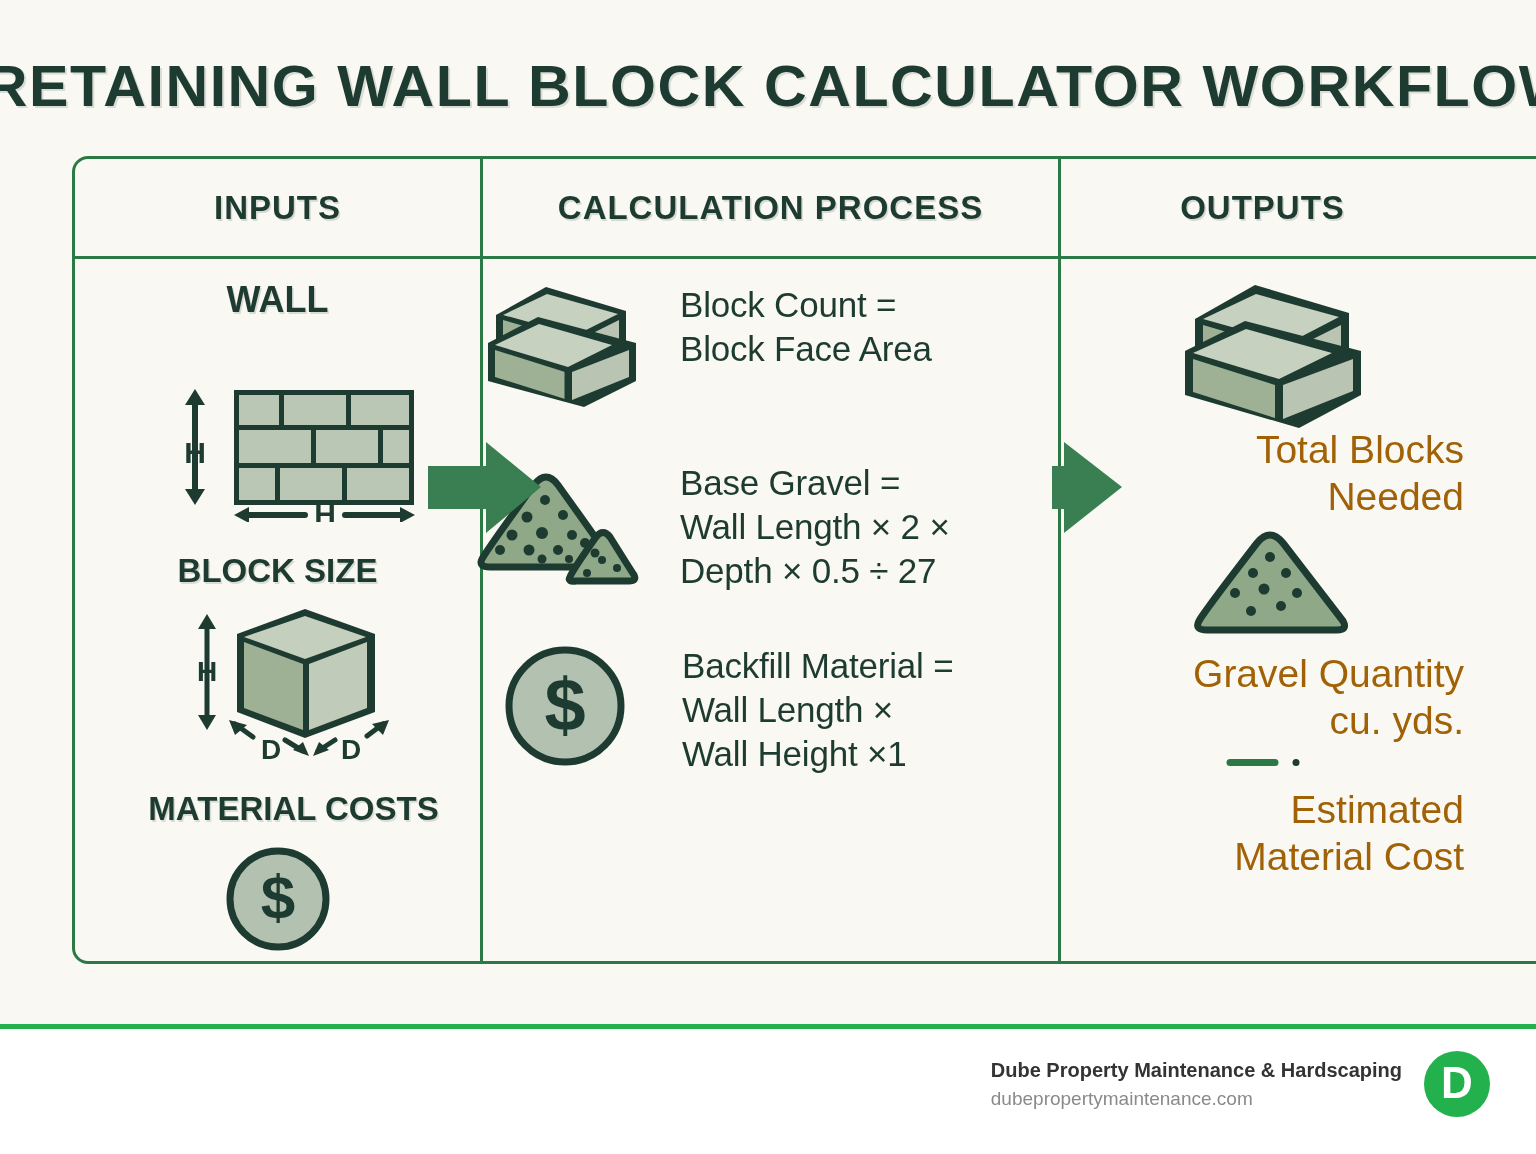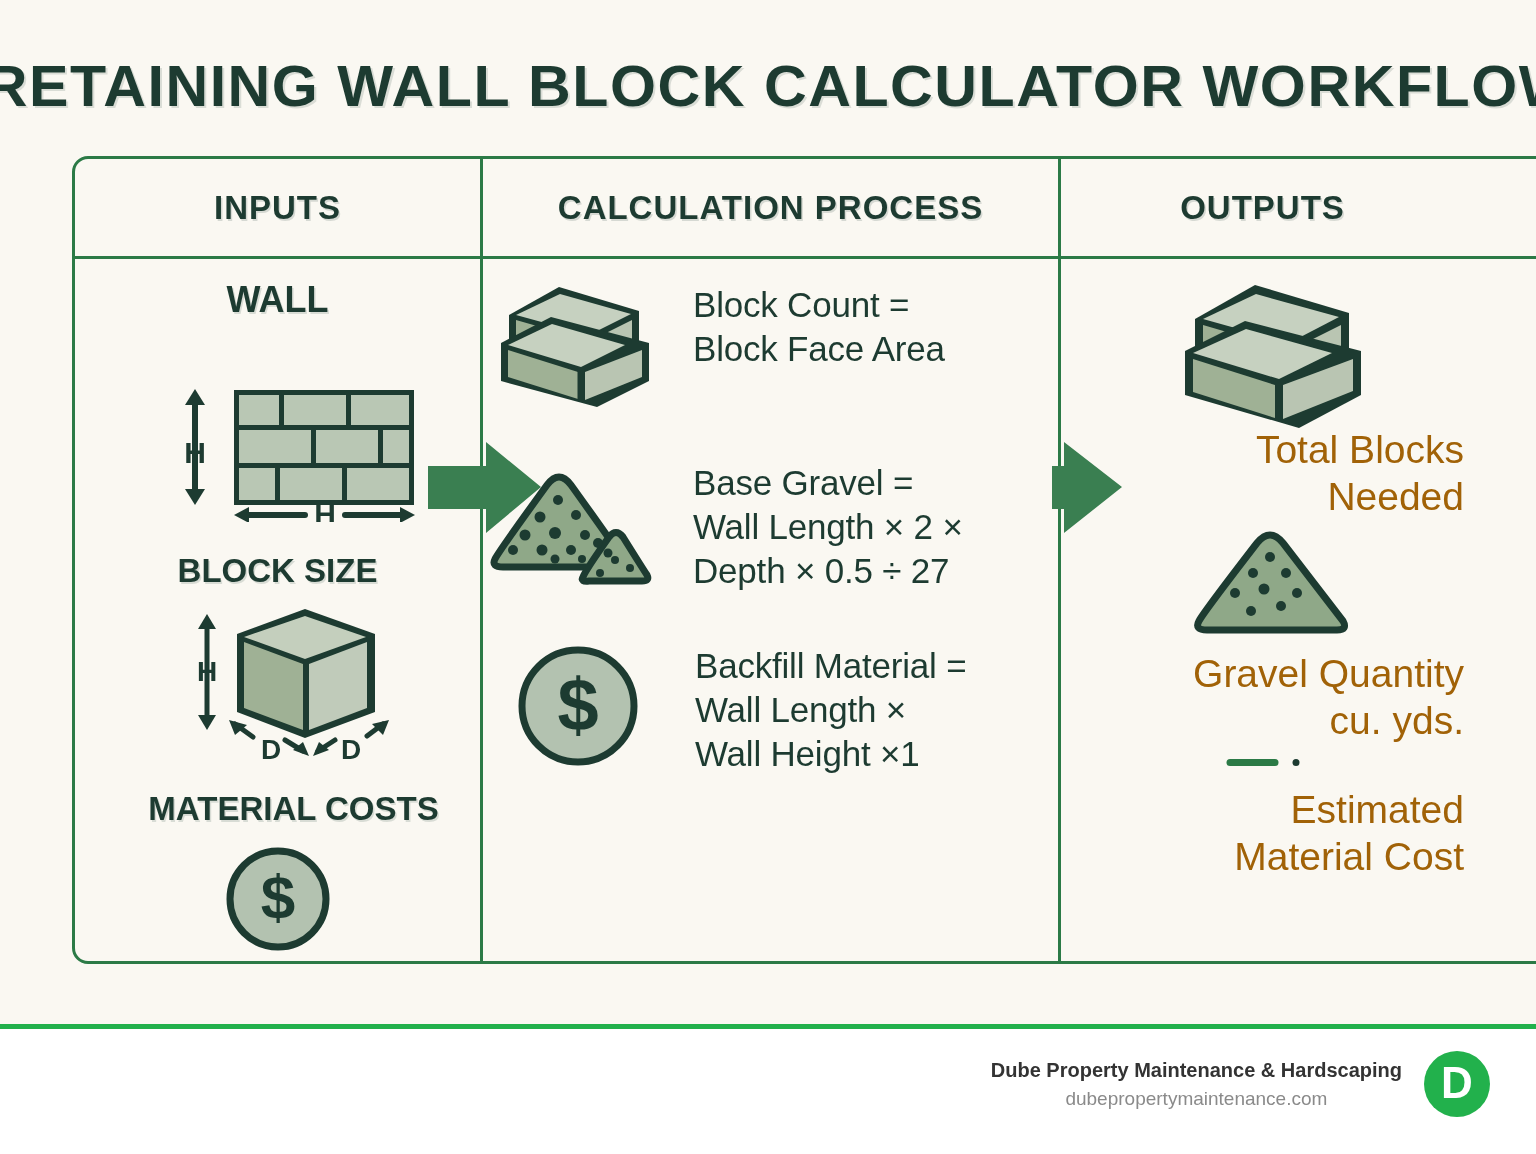--- a/index.html
+++ b/index.html
@@ -50,21 +50,21 @@
     font-weight:bold;font-size:33px;letter-spacing:1px;
     color:#1d3b31;
     text-shadow:1.5px 1.5px 0 rgba(29,59,49,0.16);
   }
   .colhead.c1{left:0;width:405px;}
   .colhead.c2{left:408px;width:575px;}
   .colhead.c3{left:986px;width:403px;}
 
   .colbody{position:absolute;top:100px;bottom:0;}
   .colbody.c1{left:0;width:405px;}
-  .colbody.c2{left:400px;width:575px;}
+  .colbody.c2{left:387px;width:575px;}
   .colbody.c3{left:986px;width:403px;}
 
   
   .in-label{
     text-align:center;
     font-family:"Liberation Sans Narrow","Liberation Sans",sans-serif;
     font-weight:bold;color:#1d3b31;
     text-shadow:1.5px 1.5px 0 rgba(29,59,49,0.15);
     line-height:1.05;
   }
@@ -110,21 +110,21 @@
   
   .arrow{position:absolute;}
 
   
   .foot-rule{position:absolute;left:0;top:1024px;width:1536px;height:5px;background:#22b14c;}
   .footer{position:absolute;left:0;top:1029px;width:1536px;height:125px;background:#ffffff;}
   .foot-inner{
     position:absolute;right:46px;top:22px;
     display:flex;align-items:center;gap:22px;
   }
-  .foot-txt{text-align:center;}
+  .foot-txt{text-align:left;}
   .foot-name{font-size:20px;font-weight:bold;color:#333333;line-height:1.5;}
   .foot-url{font-size:19px;color:#8a8a8a;line-height:1.5;}
   .logo{
     width:66px;height:66px;border-radius:50%;background:#22b14c;
     display:flex;align-items:center;justify-content:center;
   }
   .logo span{
     color:#ffffff;font-weight:bold;font-size:44px;
     font-family:"Liberation Sans",sans-serif;line-height:1;
     margin-top:-2px;

